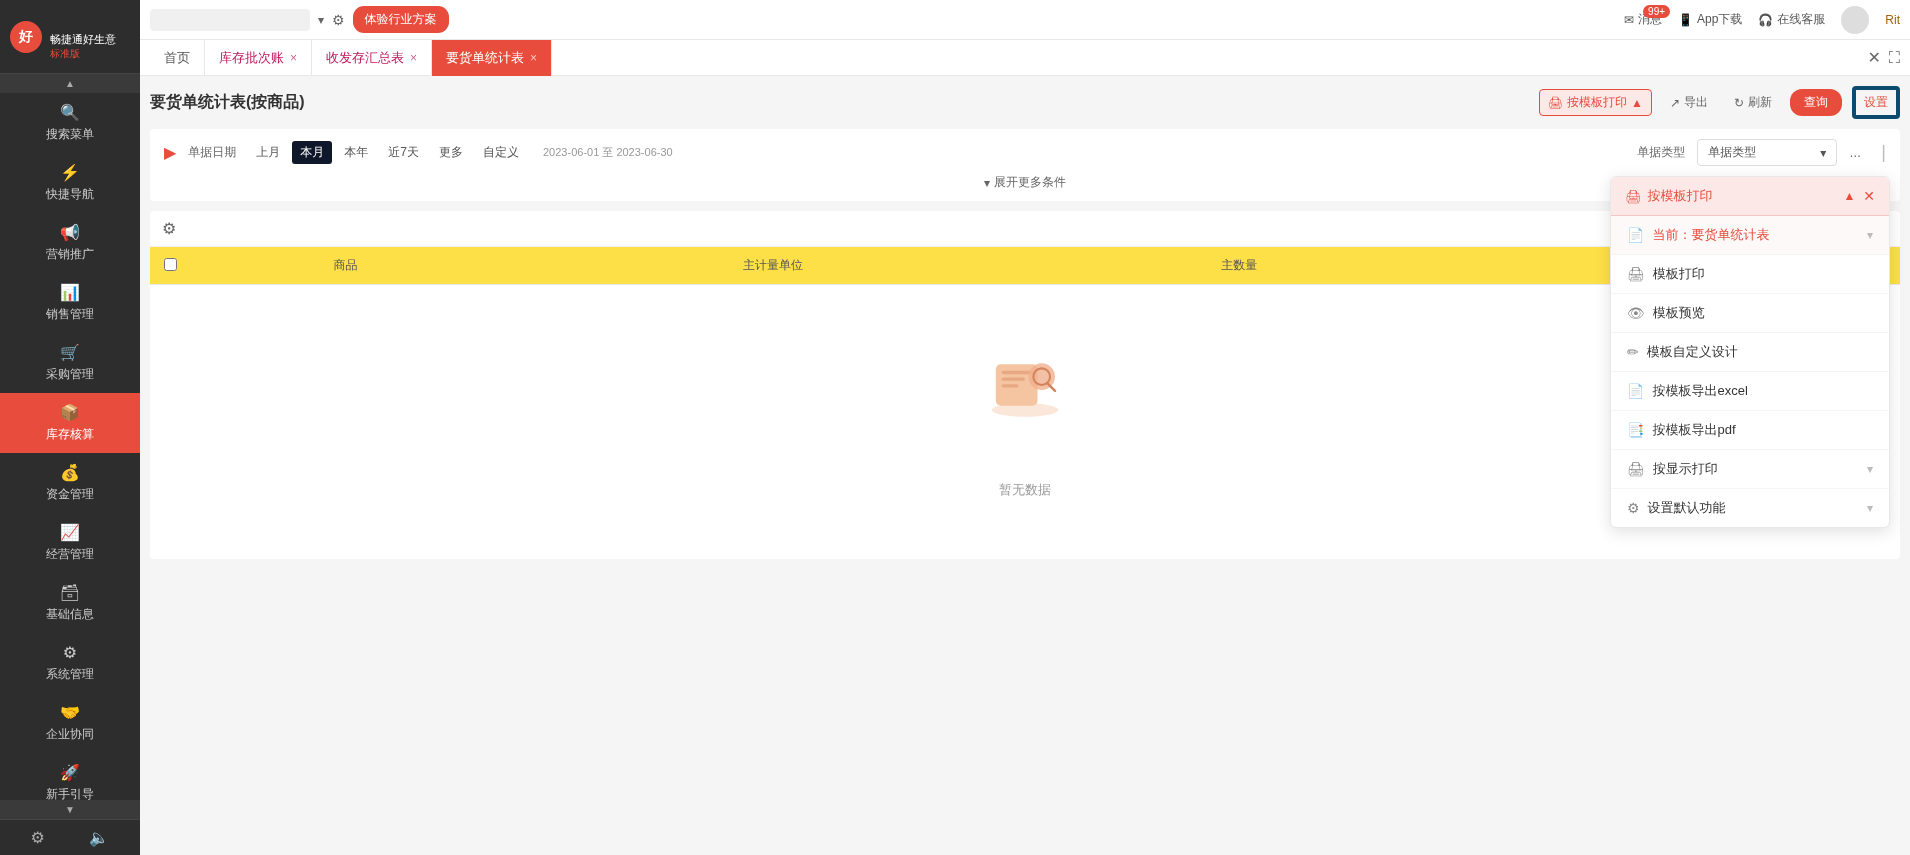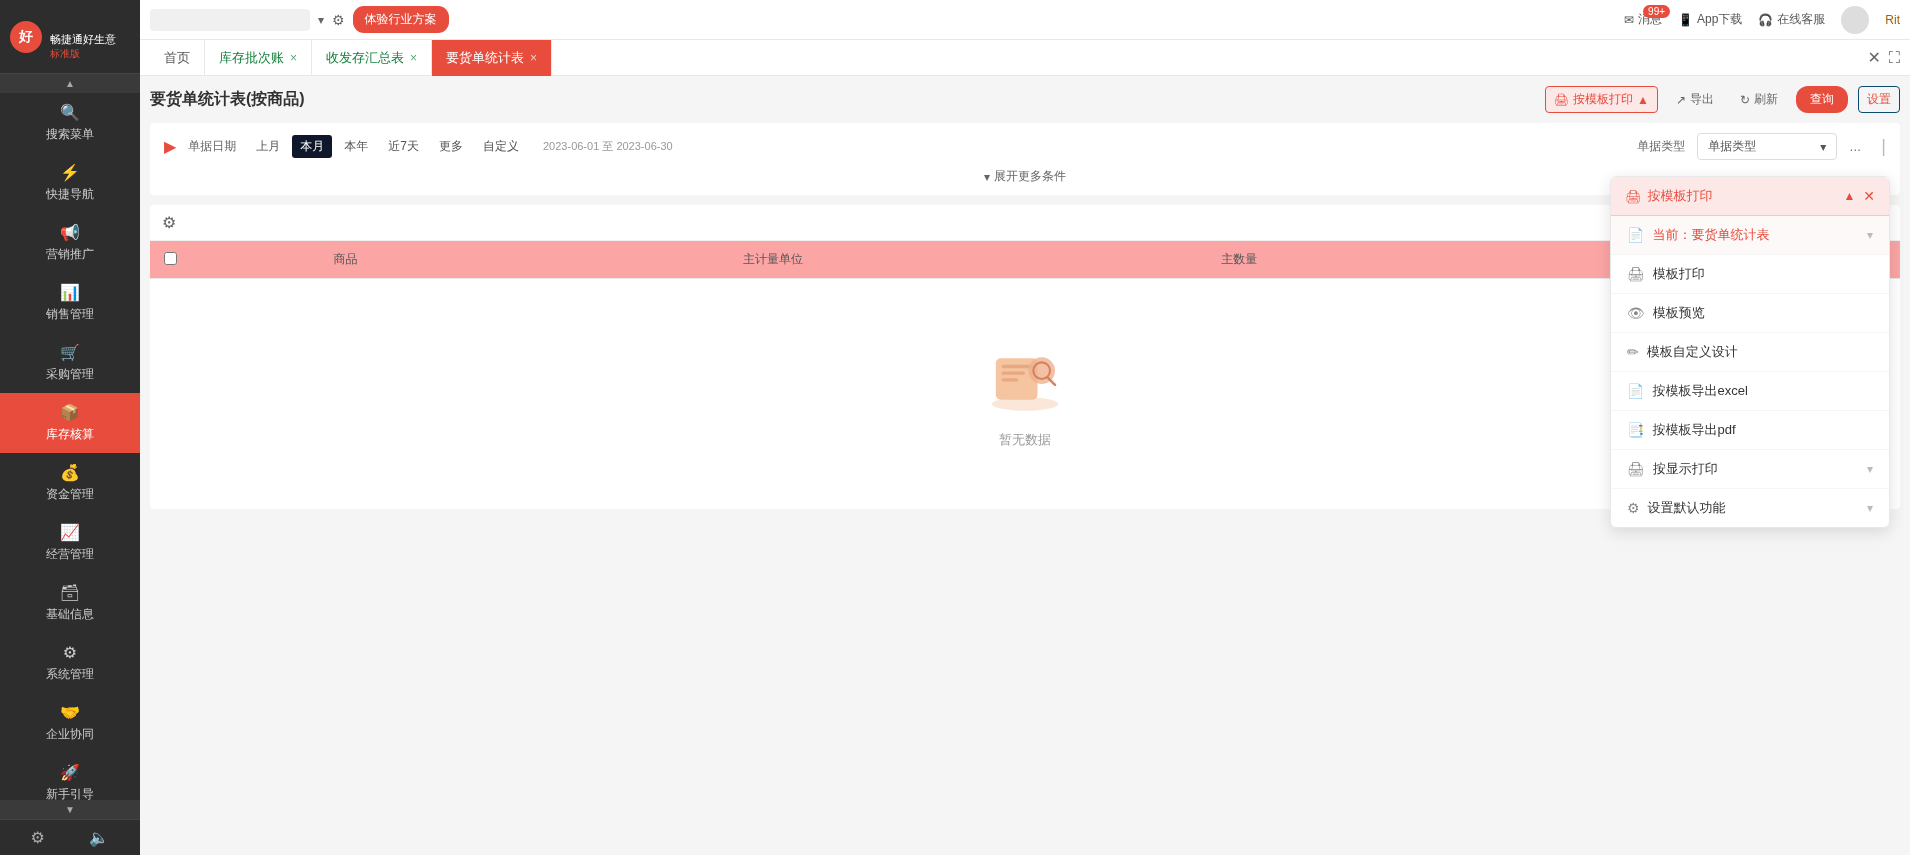--- a/index.html
+++ b/index.html
@@ -149,21 +149,21 @@
       gap: 0;
       flex-shrink: 0;
       position: relative;
     }
     .tab {
       height: 36px;
       display: flex;
       align-items: center;
       padding: 0 14px;
       font-size: 13px;
-      color: #15803d;
+      color: #be185d;
       cursor: pointer;
       border-right: 1px solid #e8e8e8;
       gap: 6px;
       white-space: nowrap;
     }
     .tab.active {
       background: #e74c3c;
       color: white;
     }
     .tab .tab-close {
@@ -285,35 +285,36 @@
       border-bottom: 1px solid #f0f0f0;
       gap: 8px;
     }
     .settings-icon { font-size: 16px; color: #666; cursor: pointer; }
     table {
       width: 100%;
       border-collapse: collapse;
       font-size: 12px;
     }
     th {
-      background: #fca5a5;
+      background: #fde047;
       padding: 10px 12px;
       text-align: center;
       color: #555;
       font-weight: normal;
       border-bottom: 1px solid #e8e8e8;
       white-space: nowrap;
     }
     .empty-state {
       display: flex;
       flex-direction: column;
       align-items: center;
       padding: 60px 0;
       color: #999;
       font-size: 13px;
+      gap: 44px;
     }
     .empty-icon {
       width: 100px;
       height: 80px;
       margin-bottom: 12px;
     }
 
     
     .popup-menu {
       position: absolute;
@@ -501,21 +502,21 @@
           <span>↗</span>
           <span>导出</span>
         </button>
         <button class="action-btn">
           <span>↻</span>
           <span>刷新</span>
         </button>
         <button class="action-btn primary">
           <span>查询</span>
         </button>
-        <button class="action-btn" style="border:1px solid #0c4a6e; color:#e74c3c; border-radius:4px;">
+        <button class="action-btn" style="border:4px solid #0c4a6e; color:#e74c3c; border-radius:4px;">
           <span>设置</span>
         </button>
       </div>
     </div>
 
     <div class="filter-area">
       <div class="filter-row">
         <div style="display:flex;align-items:center;gap:6px;">
           <span style="color:#e74c3c;font-size:16px;">▶</span>
         </div>

